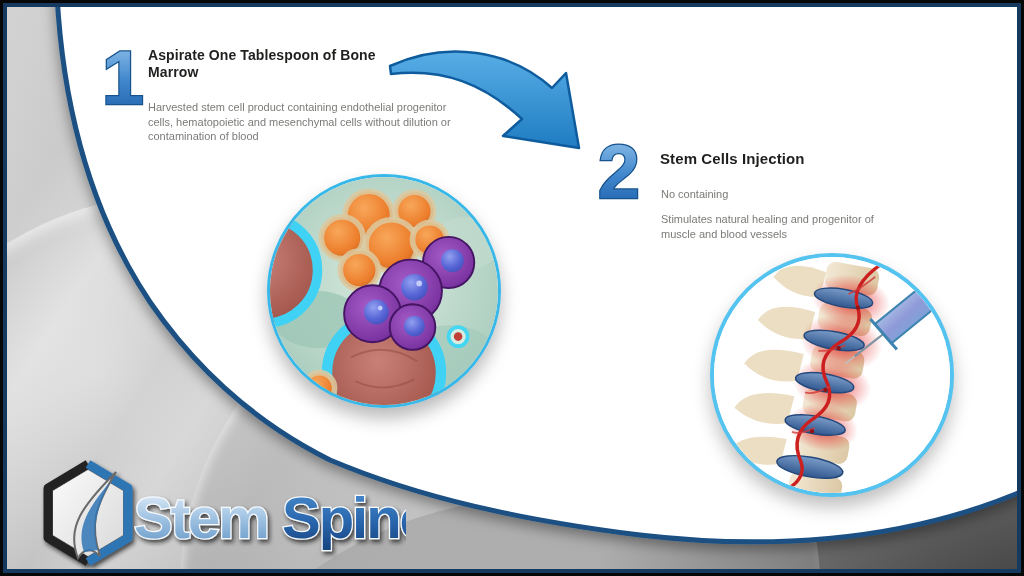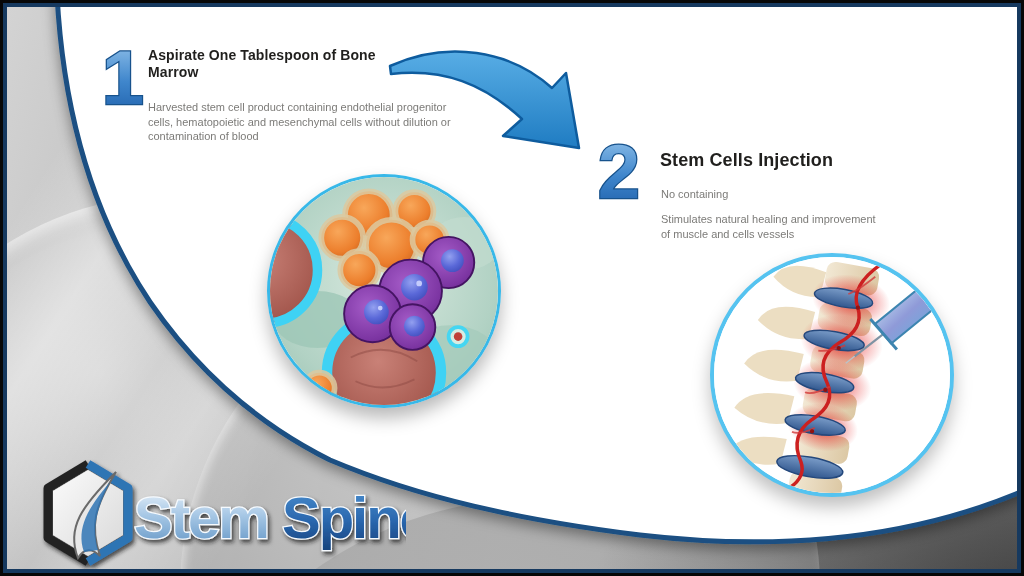--- a/index.html
+++ b/index.html
@@ -97,25 +97,25 @@
   <defs>
     <linearGradient id="numGrad2" x1="0" y1="0" x2="0" y2="1">
       <stop offset="0" stop-color="#9cc9ee"></stop>
         <stop offset="0.55" stop-color="#3f86cc"></stop>
         <stop offset="1" stop-color="#1c5da8"></stop>
     </linearGradient>
   </defs>
   <text x="33" y="68" text-anchor="middle" font-size="76" font-weight="bold" fill="url(#numGrad2)" stroke="#17528c" stroke-width="2.5" paint-order="stroke">2</text>
 </svg>
 
-<div class="abs content step-title" style="left:660px;top:150px;width:270px;font-size:18px;">Stem Cells Injection</div>
+<div class="abs content step-title" style="left:660px;top:150px;width:270px;font-size:15px;">Stem Cells Injection</div>
 
 <div class="abs content step-body" style="left:661px;top:187px;width:240px;">No containing</div>
 
-<div class="abs content step-body" style="left:661px;top:212px;width:222px;">Stimulates natural healing and improvement of muscle and cells vessels</div>
+<div class="abs content step-body" style="left:661px;top:212px;width:222px;">Stimulates natural healing and progenitor of muscle and blood vessels</div>
 
 <div class="abs circle-img cells-circle">
   <svg width="100%" height="100%" viewBox="0 0 240 240">
     <defs>
       <radialGradient id="teal" cx="0.5" cy="0.45" r="0.8">
         <stop offset="0" stop-color="#d8e9df"></stop>
           <stop offset="0.6" stop-color="#b2d2c4"></stop>
           <stop offset="1" stop-color="#8fbcab"></stop>
       </radialGradient>
       <radialGradient id="orangeCell" cx="0.4" cy="0.35" r="0.9">

